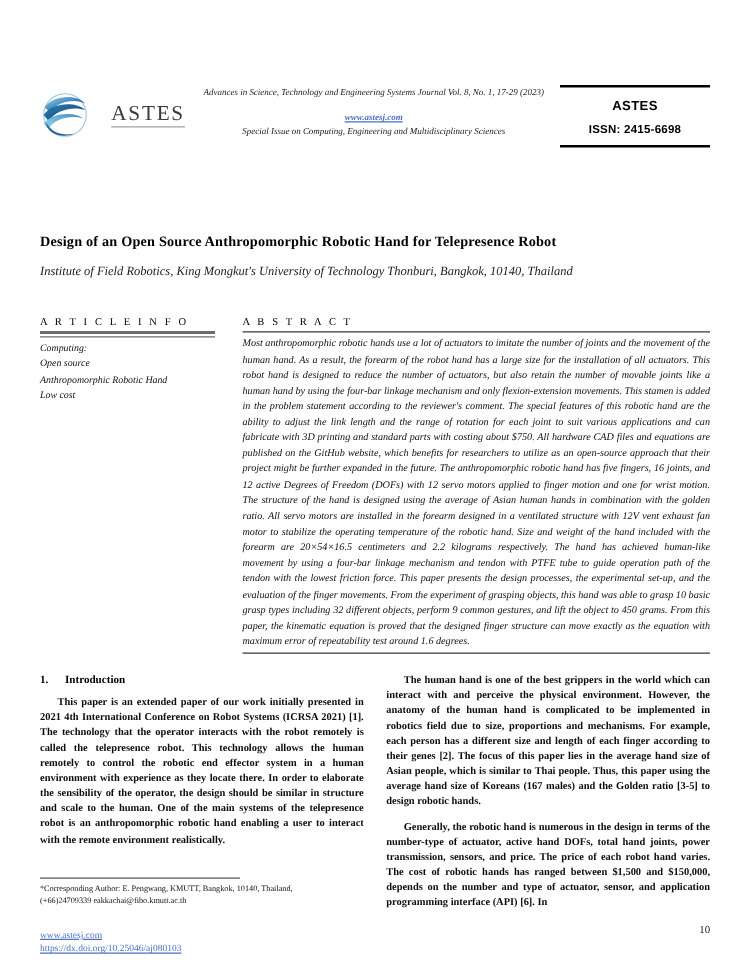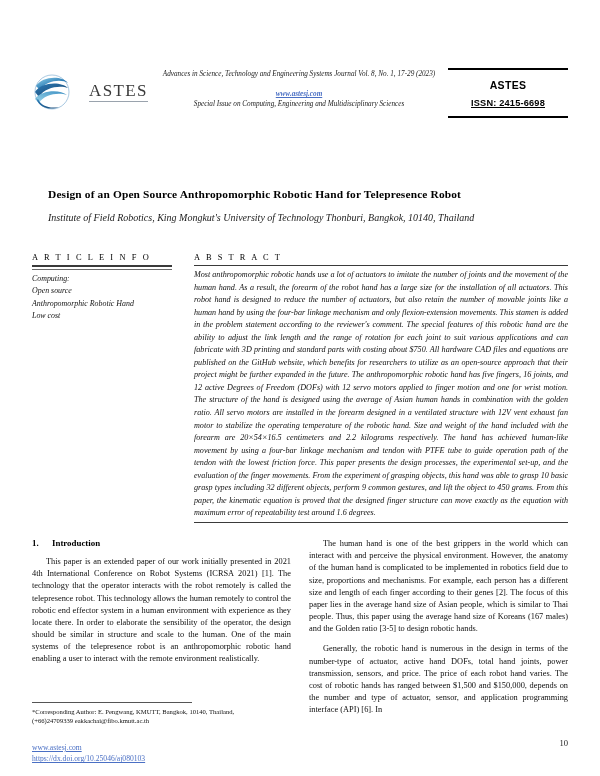--- a/index.html
+++ b/index.html
@@ -106,25 +106,24 @@
     letter-spacing: 0.3px;
     color: #000;
   }
   .astesj-issn {
     font-family: "Liberation Sans", sans-serif;
     font-weight: bold;
     font-size: 9.2px;
     letter-spacing: 0.2px;
     margin-top: 7px;
     color: #000;
-    text-decoration: underline;
-  }
-
-  
-  .title-block { position: absolute; left: 48px; top: 188px; width: 536px; }
+  }
+
+  
+  .title-block { position: absolute; left: 32px; top: 188px; width: 536px; }
   .paper-title {
     font-family: "Liberation Serif", serif;
     font-weight: bold;
     font-size: 11.4px;
     letter-spacing: 0.15px;
     color: #000;
     margin: 0 0 12px 0;
   }
   .authors {
     font-family: "Liberation Serif", serif;
@@ -213,20 +212,21 @@
   }
   .sec-num { display: inline-block; width: 20px; }
   p.para {
     font-family: "Liberation Serif", serif;
     font-size: 8.35px;
     line-height: 1.46;
     text-align: justify;
     text-indent: 14px;
     margin: 0 0 8px 0;
     color: #0d0d0d;
+    font-weight: bold;
   }
 
   
   .footnote {
     position: absolute;
     left: 32px;
     top: 702px;
     width: 259px;
   }
   .footnote-rule {

